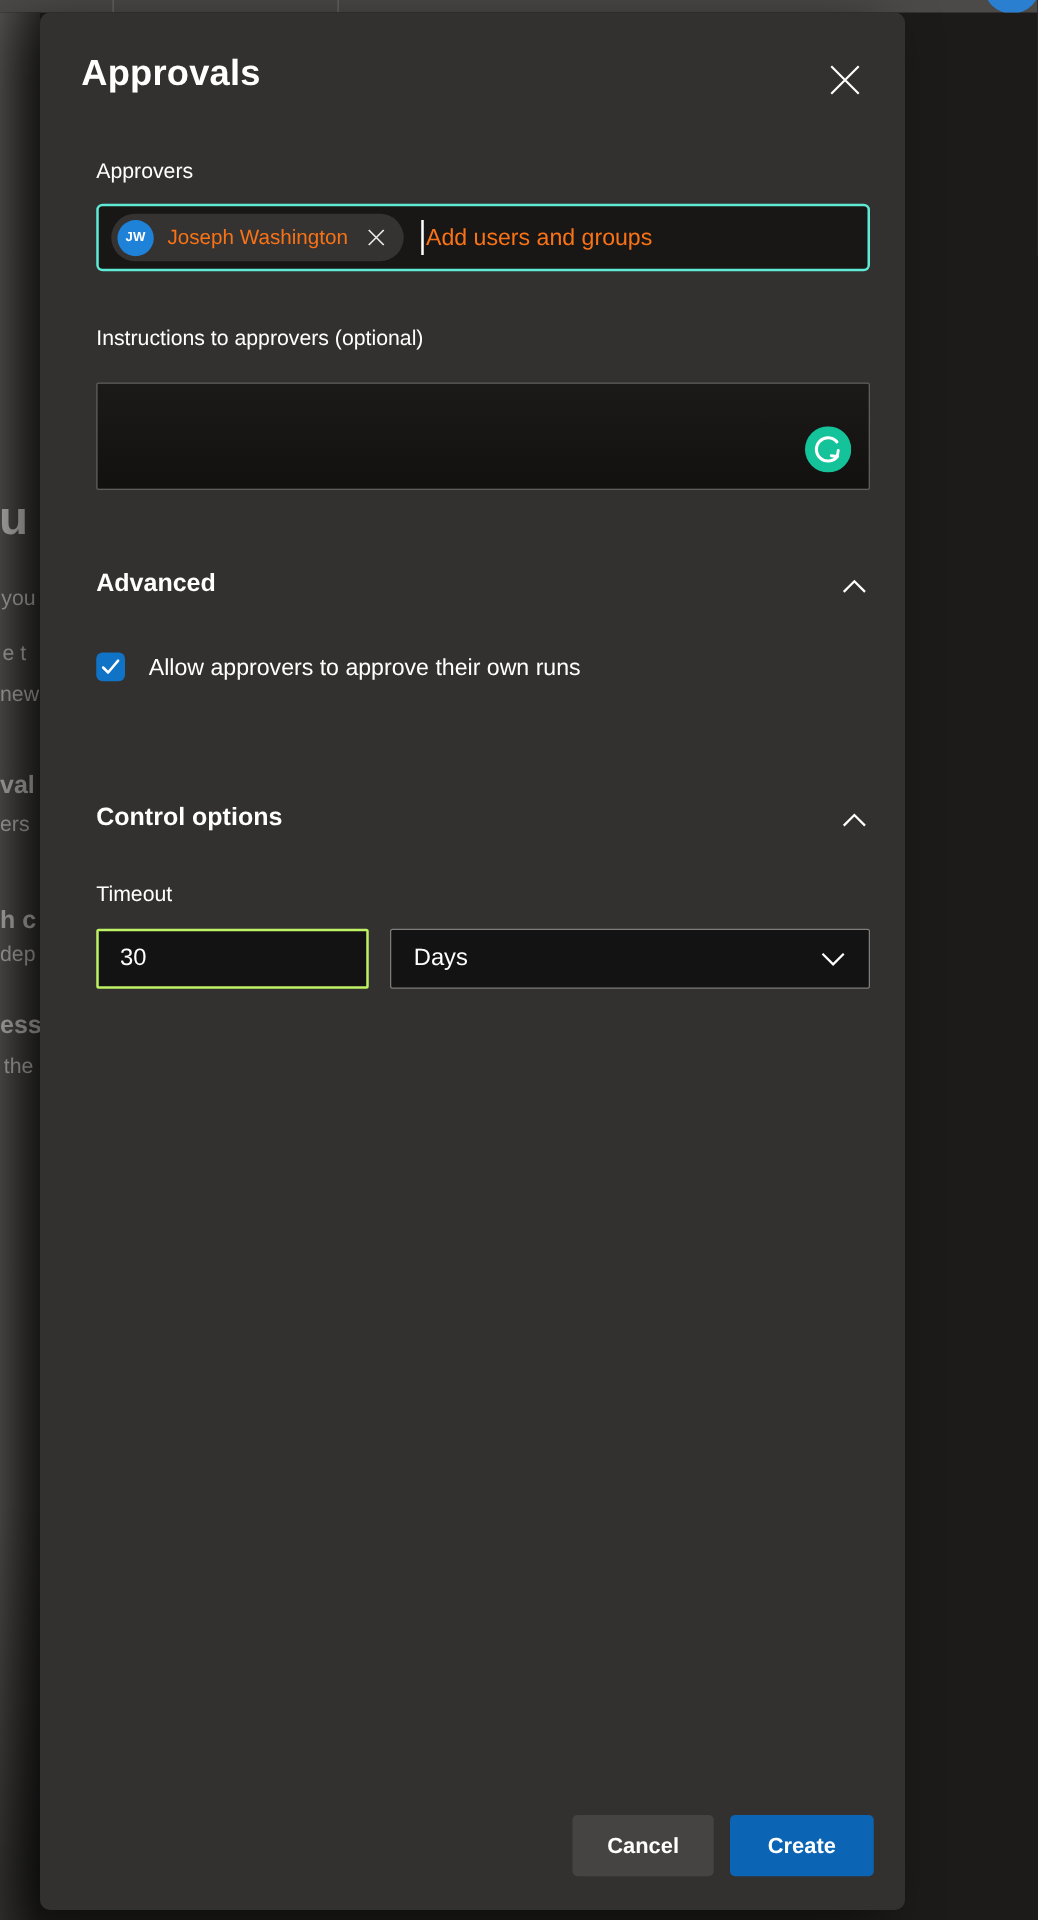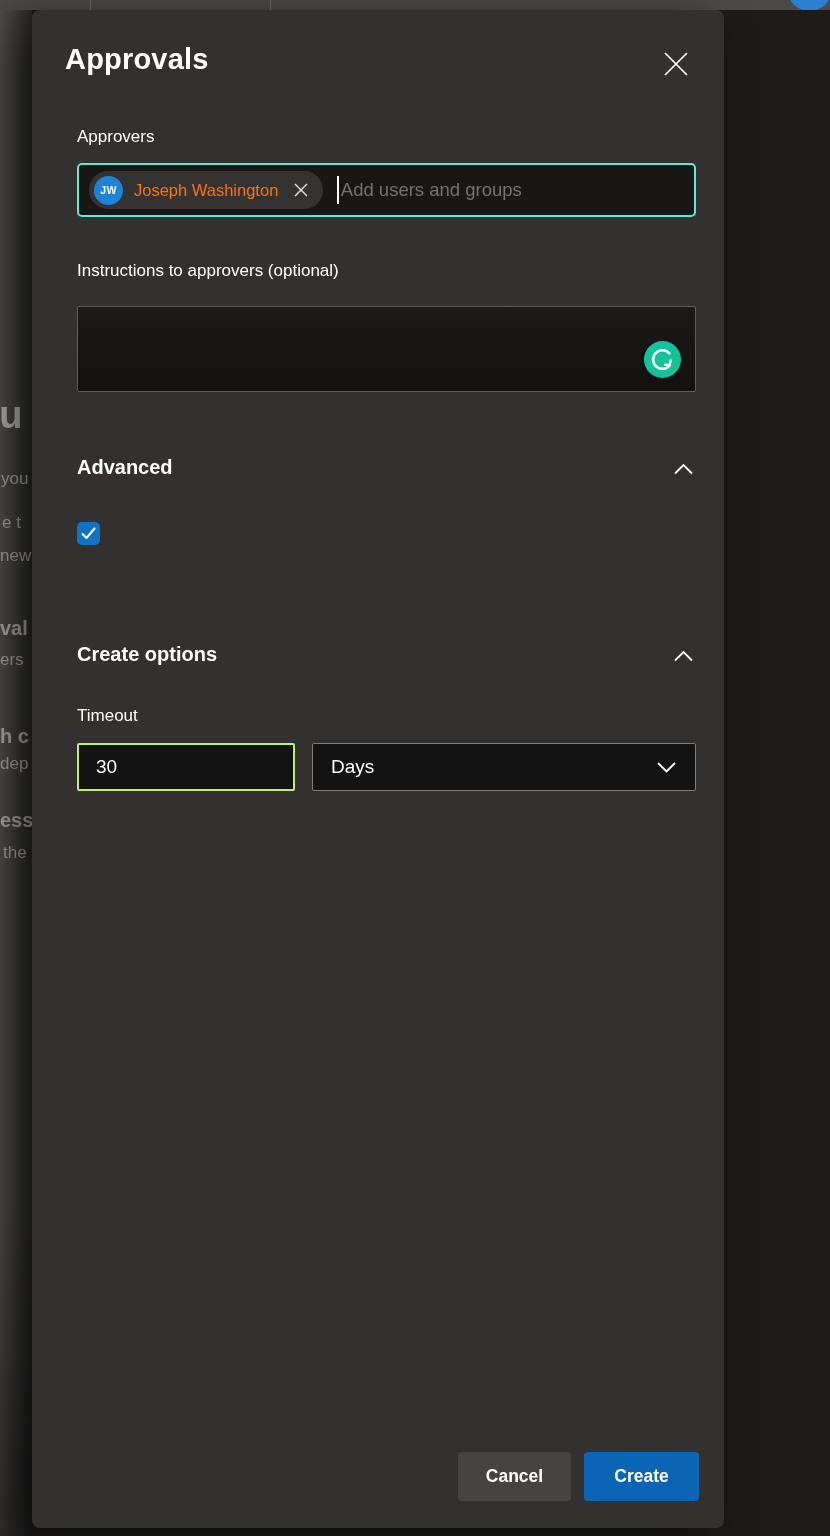--- a/index.html
+++ b/index.html
@@ -100,21 +100,21 @@
   .chip-remove {
     margin-left: 13px; width: 20px; height: 20px;
     display: flex; align-items: center; justify-content: center; cursor: pointer;
     background: transparent; border: none;
   }
   .caret {
     width: 1.5px; height: 28px; background: #ffffff; margin-left: 14px;
     animation: blink 1.1s steps(1) infinite;
   }
   @keyframes blink { 50% { opacity: 0; } }
-  .picker-placeholder { font-size: 18.5px; color: #737373; margin-left: 2px; }
+  .picker-placeholder { font-size: 18.5px; color: #f97316; margin-left: 2px; }
 
   
   .textarea {
     top: 296px; height: 86px;
     background: linear-gradient(to bottom, #1b1a19, #121110);
     border: 1px solid #5f5d5b; border-radius: 2px;
     position: absolute;
   }
   .grammarly {
     position: absolute; right: 14px; bottom: 13px; width: 37px; height: 37px;
@@ -240,24 +240,25 @@
       </svg>
     </button>
   </div>
 
   <div class="block checkbox-row">
     <div class="checkbox">
       <svg width="15" height="13" viewBox="0 0 15 13">
         <path d="M1.5 7 L5.5 11 L13.5 1.5" stroke="#ffffff" stroke-width="2" fill="none" stroke-linecap="round" stroke-linejoin="round"></path>
       </svg>
     </div>
+    <span class="checkbox-label">Allow approvers to approve their own runs</span>
   </div>
 
   <div class="block section-header hdr-control">
-    <span class="hdr">Create options</span>
+    <span class="hdr">Control options</span>
     <button class="chev-btn">
       <svg width="21" height="12" viewBox="0 0 21 12">
         <path d="M2 10.5 L10.5 2 L19 10.5" stroke="#ffffff" stroke-width="1.8" fill="none"></path>
       </svg>
     </button>
   </div>
 
   <div class="block field-label lbl-timeout">Timeout</div>
 
   <div class="block timeout-row">

